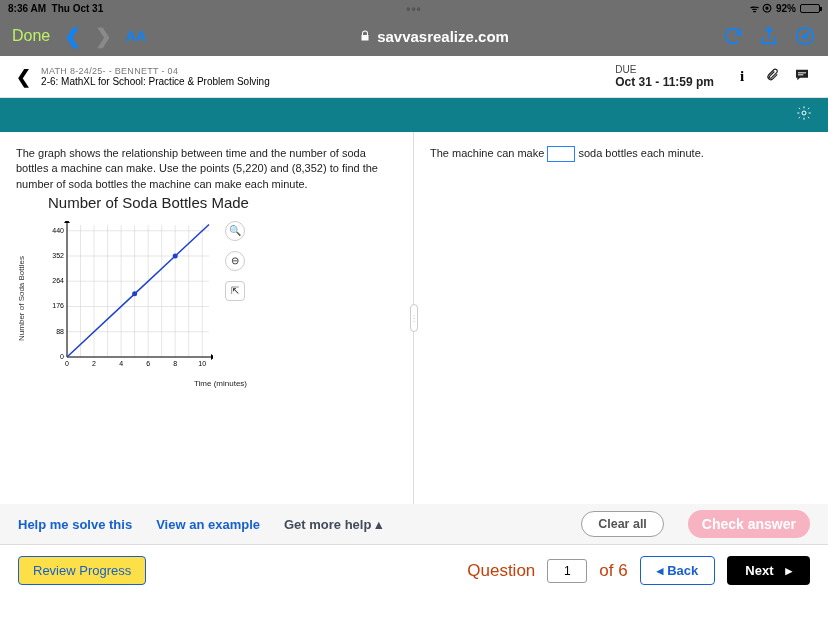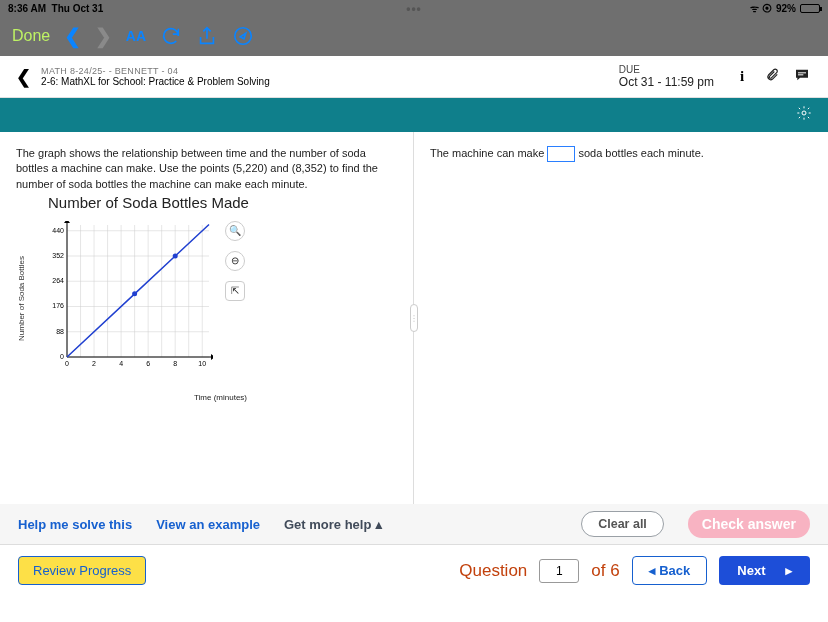--- a/index.html
+++ b/index.html
@@ -14,51 +14,51 @@
 .url-area svg{fill:#fff}
 .toolbar-icon{width:22px;height:22px;display:flex;align-items:center;justify-content:center}
 .toolbar-icon svg{stroke:#0a84ff;fill:none;stroke-width:1.8}
 .dots{color:#555;font-size:12px;position:absolute;left:50%;top:2px;transform:translateX(-50%);letter-spacing:1px}
 .assign-header{height:42px;border-bottom:1px solid #e0e0e0;display:flex;align-items:center;padding:0 16px;gap:10px}
 .back-chev{font-size:18px;font-weight:700}
 .assign-titles{flex:1}
 .assign-sub{font-size:9px;color:#777;letter-spacing:.3px}
 .assign-title{font-size:10px;color:#000000}
 .due-block{font-size:10px;color:#444;text-align:left;margin-right:8px}
-.due-block .due-date{font-weight:400;font-size:12px;color:#222}
+.due-block .due-date{font-weight:700;font-size:12px;color:#222}
 .hdr-icon{width:20px;font-size:15px;text-align:center}
 .teal-bar{height:34px;background:#0f7f8b;display:flex;align-items:center;justify-content:flex-end;padding-right:16px}
 .teal-bar svg{stroke:#fff;fill:none;width:16px;height:16px}
 .content{display:flex;height:372px;position:relative}
 .pane{padding:14px 16px;font-size:11px;color:#222;line-height:1.4}
 .left{width:50%;border-right:1px solid #ddd}
 .right{width:50%}
 .divider-handle{position:absolute;left:50%;top:50%;transform:translate(-50%,-50%);width:8px;height:28px;border:1px solid #ccc;border-radius:4px;background:#fff;font-size:8px;display:flex;align-items:center;justify-content:center;color:#bbb}
 .ans-input{width:28px;height:16px;border:1px solid #2a7fff;display:inline-block;vertical-align:middle}
 .chart-wrap{display:flex;gap:8px;margin-top:8px}
 .chart-title{font-size:15px;margin-left:32px}
 .chart-box{position:relative;margin-left:8px}
 .yaxis-label{writing-mode:vertical-rl;transform:rotate(180deg);font-size:8px;color:#333;align-self:center;margin-right:0}
-.xaxis-label{font-size:8px;text-align:center;margin-left:28px;margin-top:16px}
+.xaxis-label{font-size:8px;text-align:center;margin-left:28px;margin-top:2px}
 .chart-tools{display:flex;flex-direction:column;gap:10px;margin-left:4px}
 .tool-btn{width:20px;height:20px;border:1px solid #ccc;border-radius:50%;display:flex;align-items:center;justify-content:center;font-size:10px;background:#fff}
 svg.graph{background:#fff}
 .help-bar{height:40px;background:#f6f6f6;display:flex;align-items:center;padding:0 18px;gap:24px;font-size:13px}
 .help-link{color:#1660cf;font-weight:600}
 .help-drop{color:#414b5a;font-weight:600;display:flex;align-items:center;gap:4px}
 .help-bar .spacer{flex:1}
 .clear-btn{border:1.5px solid #9aa0a6;background:#fff;color:#555;padding:5px 16px;border-radius:16px;font-size:12.5px;font-weight:600}
 .check-btn{background:#f8b3c2;color:#fff;padding:6px 14px;border-radius:16px;font-size:14px;font-weight:600;border:none}
 .nav-bar{height:52px;border-top:1px solid #ddd;display:flex;align-items:center;padding:0 18px;gap:12px}
 .review-btn{border:1.5px solid #1660cf;color:#1660cf;background:#fde047;padding:6px 14px;border-radius:4px;font-size:13px;font-weight:500}
 .nav-bar .spacer{flex:1}
 .q-label{font-size:17px;color:#c2410c}
 .q-input{width:40px;height:24px;border:1px solid #999;border-radius:3px;text-align:center;font-size:12px}
 .back-btn{border:1.5px solid #1660cf;color:#1660cf;background:#fff;padding:6px 16px;border-radius:4px;font-size:13px;font-weight:600;display:flex;align-items:center;gap:4px}
-.next-btn{background:#1d4ed8;color:#fff;border:none;padding:7px 18px;border-radius:4px;font-size:13px;font-weight:600;display:flex;align-items:center;gap:20px}
+.next-btn{background:#000000;color:#fff;border:none;padding:7px 18px;border-radius:4px;font-size:13px;font-weight:600;display:flex;align-items:center;gap:12px}
 .batt{display:inline-block;width:20px;height:9px;border:1px solid #000;border-radius:2px;position:relative}
 .batt::after{content:"";position:absolute;right:-3px;top:2px;width:2px;height:4px;background:#000}
 .batt-fill{background:#000;height:100%;width:92%}
 </style>
 </head>
 <body>
 
 <div class="status-bar">
   <div><span>8:36 AM</span>&nbsp;&nbsp;<span>Thu Oct 31</span></div>
   <span class="dots">•••</span>
@@ -67,20 +67,26 @@
     <span>92%</span>
     <span class="batt"><span class="batt-fill"></span></span>
   </div>
 </div>
 
 <div class="browser-bar">
   <span class="done">Done</span>
   <span class="arrow-btn">❮</span>
   <span class="arrow-btn" style="color:#8a8a8a">❯</span>
   <span class="aa">AA</span>
+  <div class="url-area">
+    <svg width="12" height="12" viewBox="0 0 24 24">
+        <path d="M6 10V7a6 6 0 0112 0v3h1v11H5V10h1zm2 0h8V7a4 4 0 00-8 0v3z"></path>
+      </svg>
+    <span>savvasrealize.com</span>
+  </div>
   <span class="toolbar-icon">
       <svg viewBox="0 0 24 24">
         <path d="M20 12a8 8 0 10-2.3 5.6M20 4v6h-6"></path>
       </svg>
     </span>
   <span class="toolbar-icon">
       <svg viewBox="0 0 24 24">
         <path d="M12 3v12M8 7l4-4 4 4M5 13v7h14v-7"></path>
       </svg>
     </span>

